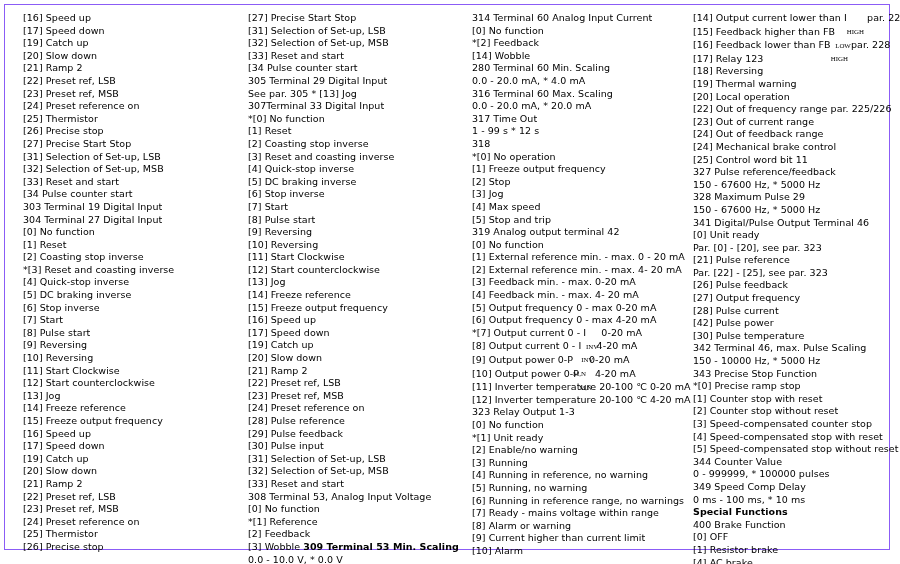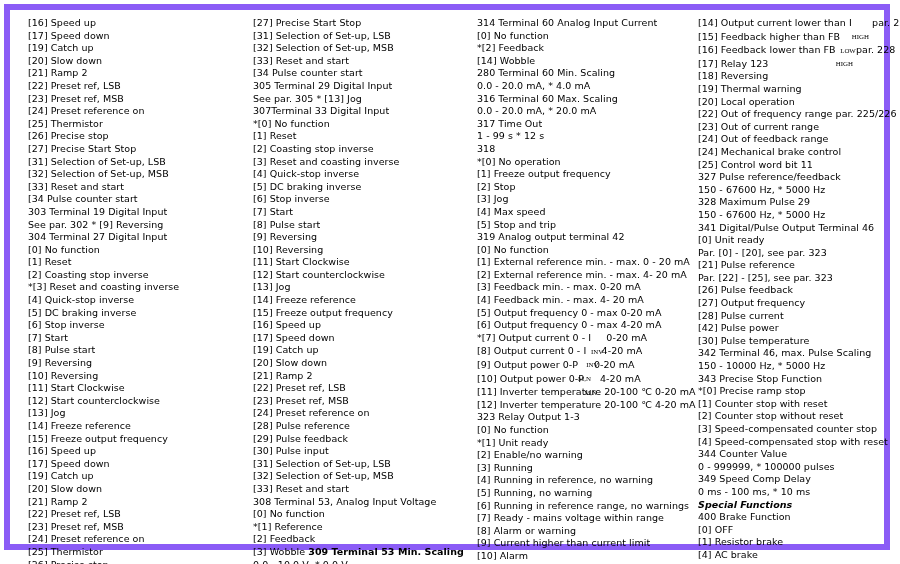--- a/index.html
+++ b/index.html
@@ -13,21 +13,21 @@
     font-family: "DejaVu Sans", "Liberation Sans", sans-serif;
     color: #000000;
     overflow: hidden;
   }
   #page {
     position: absolute;
     left: 4px;
     top: 4px;
     width: 886px;
     height: 546px;
-    border: 6px solid #8b5cf6;
+    border: 1px solid #8b5cf6;
     box-sizing: border-box;
     background: #ffffff;
     padding-left: 19px;
   }
   #columns {
     position: absolute;
     left: 0;
     top: 0;
     width: 100%;
     height: 100%;
@@ -48,21 +48,20 @@
   .line {
     font-size: 9.5px;
     line-height: 12.6px;
     white-space: nowrap;
     letter-spacing: 0.005em;
   }
   .line.b {
     font-weight: normal;
   }
   .line.i {
-    font-style: italic;
     font-weight: bold;
   }
   .line sub {
     font-size: 6.9px;
     vertical-align: baseline;
     position: relative;
     top: 13px;
     letter-spacing: 0;
     font-family: Liberation Serif, serif;
   }
@@ -82,21 +81,20 @@
         <div class="line">[23] Preset ref, MSB</div>
         <div class="line">[24] Preset reference on</div>
         <div class="line">[25] Thermistor</div>
         <div class="line">[26] Precise stop</div>
         <div class="line">[27] Precise Start Stop</div>
         <div class="line">[31] Selection of Set-up, LSB</div>
         <div class="line">[32] Selection of Set-up, MSB</div>
         <div class="line">[33] Reset and start</div>
         <div class="line">[34 Pulse counter start</div>
         <div class="line b">303 Terminal 19 Digital Input</div>
-        <div class="line">See par. 302 * [9] Reversing</div>
         <div class="line b">304 Terminal 27 Digital Input</div>
         <div class="line">[0] No function</div>
         <div class="line">[1] Reset</div>
         <div class="line">[2] Coasting stop inverse</div>
         <div class="line">*[3] Reset and coasting inverse</div>
         <div class="line">[4] Quick-stop inverse</div>
         <div class="line">[5] DC braking inverse</div>
         <div class="line">[6] Stop inverse</div>
         <div class="line">[7] Start</div>
         <div class="line">[8] Pulse start</div>
@@ -237,20 +235,21 @@
         <div class="line">[42] Pulse power</div>
         <div class="line">[30] Pulse temperature</div>
         <div class="line b">342 Terminal 46, max. Pulse Scaling</div>
         <div class="line">150 - 10000 Hz, * 5000 Hz</div>
         <div class="line b">343 Precise Stop Function</div>
         <div class="line">*[0] Precise ramp stop</div>
         <div class="line">[1] Counter stop with reset</div>
         <div class="line">[2] Counter stop without reset</div>
         <div class="line">[3] Speed-compensated counter stop</div>
         <div class="line">[4] Speed-compensated stop with reset</div>
+        <div class="line">[5] Speed-compensated stop without reset</div>
         <div class="line b">344 Counter Value</div>
         <div class="line">0 - 999999, * 100000 pulses</div>
         <div class="line b">349 Speed Comp Delay</div>
         <div class="line">0 ms - 100 ms, * 10 ms</div>
         <div class="line i">Special Functions</div>
         <div class="line b">400 Brake Function</div>
         <div class="line">[0] OFF</div>
         <div class="line">[1] Resistor brake</div>
         <div class="line">[4] AC brake</div>
       </div>

